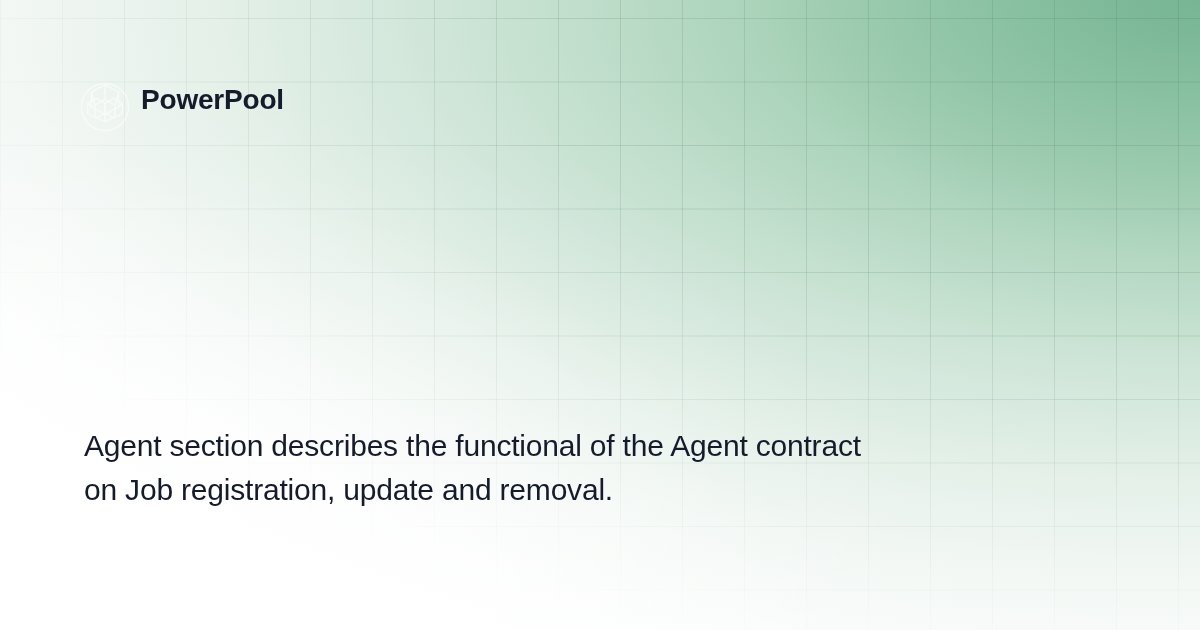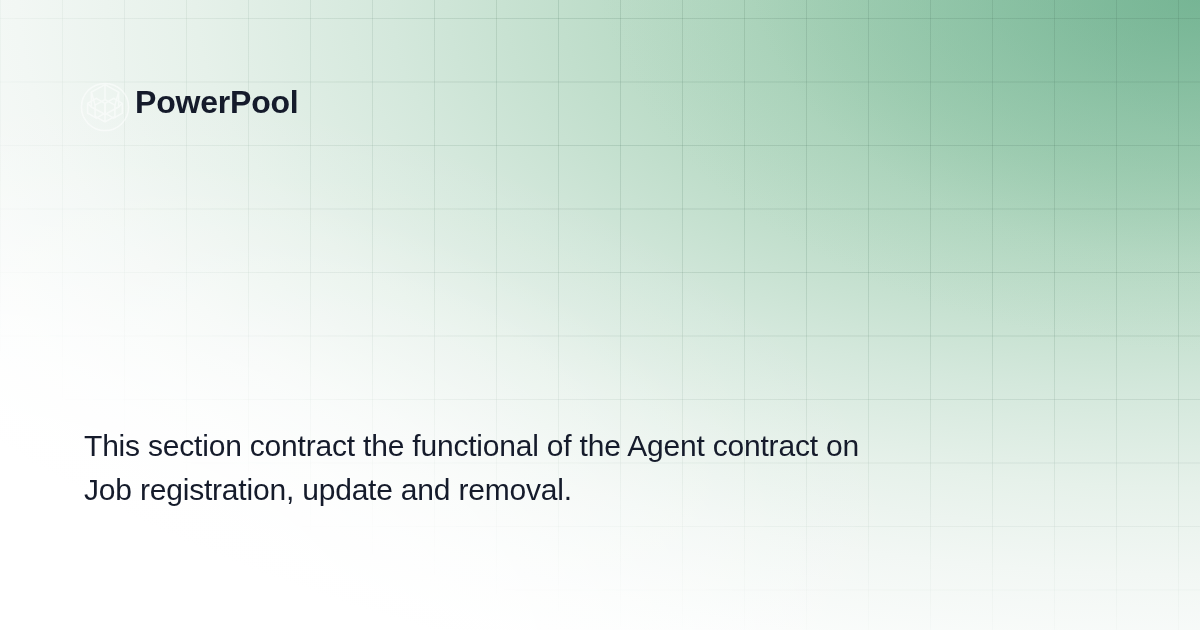--- a/index.html
+++ b/index.html
@@ -105,23 +105,23 @@
 
   
 
   .content {
     position: absolute;
     inset: 0;
   }
 
   .brand {
     position: absolute;
-    left: 135px;
+    left: 141px;
     top: 83px;
-    font-size: 32px;
+    font-size: 28px;
     font-weight: 700;
     letter-spacing: -0.2px;
     color: #151b2b;
     line-height: 1.2;
     white-space: nowrap;
   }
 
   .headline {
     position: absolute;
     left: 83px;
@@ -169,16 +169,16 @@
         <path d="M50 14 L50 38 M28 26 L34 47 M72 26 L66 47 M28 50 L22 44 M72 50 L78 44 M50 62 L50 74"></path>
       </g>
     </svg>
   </div>
 
   <div class="content">
 
     <div class="brand">PowerPool</div>
 
 
-    <p class="subtitle">This section contract the functional of the Agent contract on Job registration, update and removal.</p>
+    <p class="subtitle">Agent section describes the functional of the Agent contract on Job registration, update and removal.</p>
 
   </div>
 </div>
 
 </body></html>

